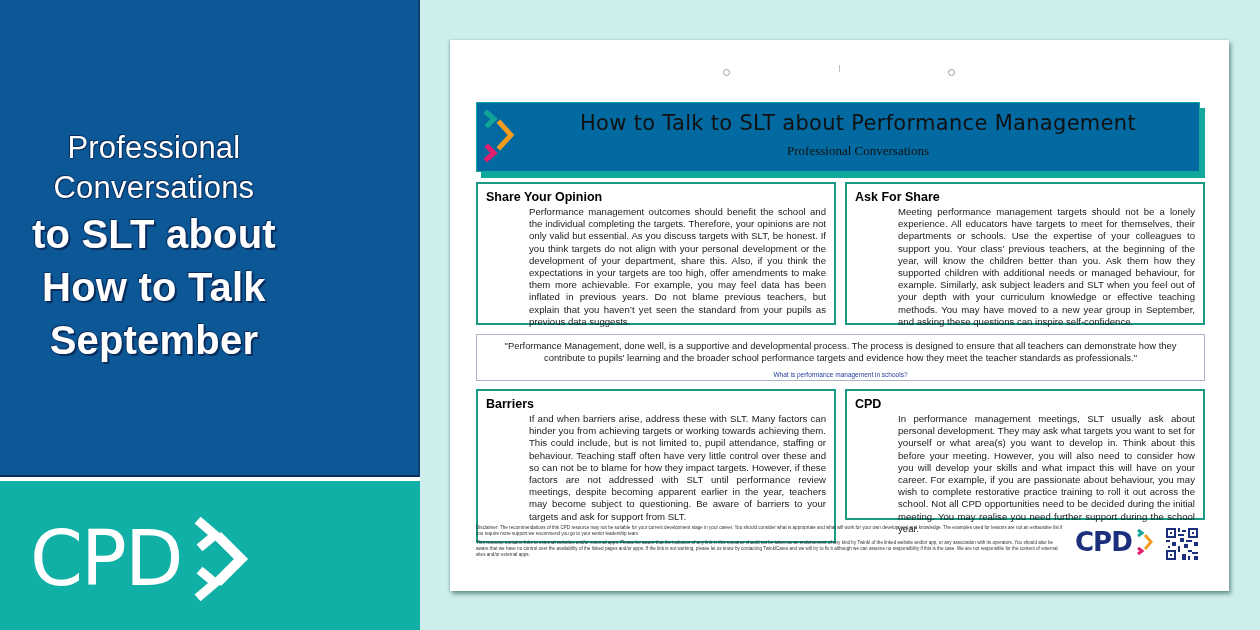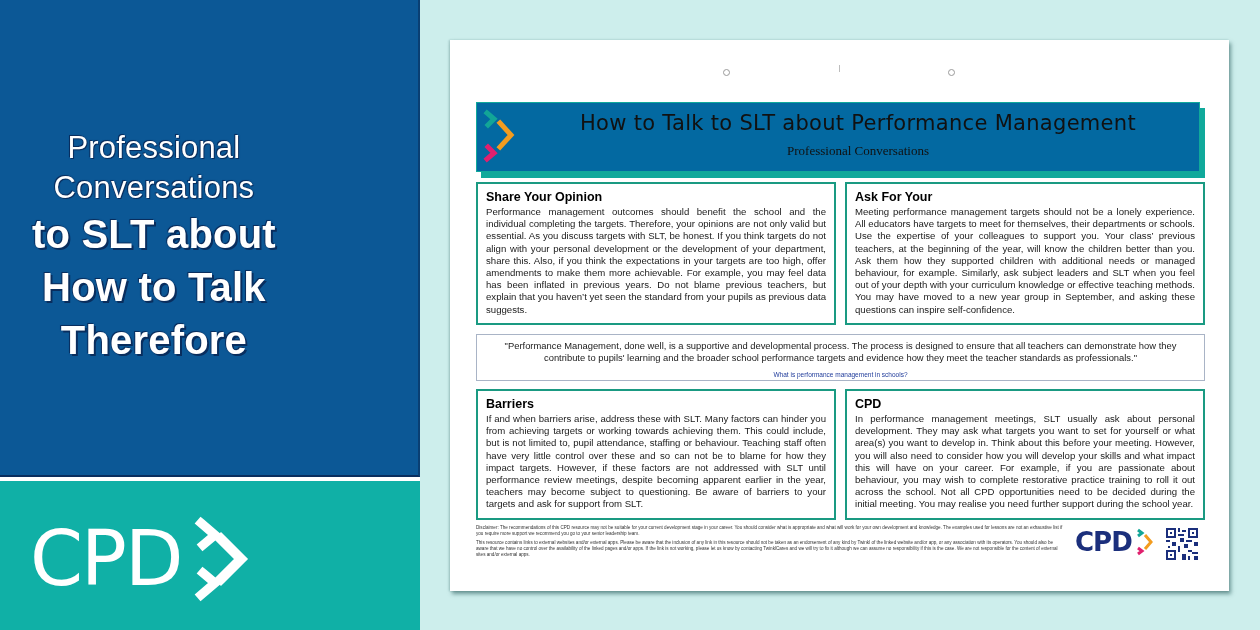--- a/index.html
+++ b/index.html
@@ -25,25 +25,25 @@
 
   .header-box { position: absolute; left: 26px; top: 62px; width: 724px; height: 70px; }
   .header-shadow { position: absolute; left: 5px; top: 6px; width: 724px; height: 70px; background: #10a99b; }
   .header-inner { position: absolute; left: 0; top: 0; width: 724px; height: 70px; background: #0369a1; border: 1px solid #10a99b; }
   .header-arrows { position: absolute; left: 6px; top: 6px; width: 36px; height: 56px; }
   .header-title { position: absolute; left: 40px; right: 0; top: 8px; text-align: center; font-family: "DejaVu Sans", sans-serif; font-size: 21px; color: #111; letter-spacing: 0.3px; }
   .header-sub { position: absolute; left: 40px; right: 0; top: 40px; text-align: center; font-family: Liberation Serif, serif; font-size: 13px; color: #111; }
 
   .section { position: absolute; border: 2px solid #1a9a82; background: #fff; padding: 6px 8px 4px 8px; }
   .section-title { font-family: "Liberation Sans", sans-serif; font-weight: 700; font-size: 12.5px; color: #000000; margin-bottom: 2px; line-height: 14px; }
-  .section-body { font-family: "Liberation Sans", sans-serif; font-size: 9.6px; line-height: 12.2px; color: #1a1a1a; text-align: justify; }
+  .section-body { font-family: "Liberation Sans", sans-serif; font-size: 9.6px; line-height: 12.2px; color: #1a1a1a; text-align: justify; margin-left: 43px; }
 
   .s1 { left: 26px; top: 142px; width: 360px; height: 143px; }
   .s2 { left: 395px; top: 142px; width: 360px; height: 143px; }
-  .s3 { left: 26px; top: 349px; width: 360px; height: 131px; }
+  .s3 { left: 26px; top: 349px; width: 360px; height: 154px; }
   .s4 { left: 395px; top: 349px; width: 360px; height: 131px; }
 
   .quote-box { position: absolute; left: 26px; top: 294px; width: 729px; height: 47px; border: 1px solid #a9b4c6; padding: 5px 10px; text-align: center; }
   .quote-text { font-family: "Liberation Sans", sans-serif; font-size: 9.4px; line-height: 11.5px; color: #1a1a1a; }
   .quote-link { font-family: "Liberation Sans", sans-serif; font-size: 6.5px; color: #1f3b9a; margin-top: 1px; display: inline-block; }
 
   .disclaimer { position: absolute; left: 26px; top: 485px; width: 590px; font-family: "Liberation Sans", sans-serif; font-size: 4.6px; line-height: 6px; color: #333; }
   .disclaimer p { margin-bottom: 3px; }
 
   .small-logo { position: absolute; left: 625px; top: 487px; display: flex; align-items: center; }
@@ -54,21 +54,21 @@
 </head>
 <body>
 
 <div class="left-panel">
   <div class="left-top">
     <div class="title-block">
       <div class="subtitle-line">Professional</div>
       <div class="subtitle-line">Conversations</div>
       <div class="main-title-line">to SLT about</div>
       <div class="main-title-line">How to Talk</div>
-      <div class="main-title-line">Therefore</div>
+      <div class="main-title-line">September</div>
     </div>
   </div>
   <div class="left-divider"></div>
   <div class="left-bottom">
   </div>
   <div class="big-logo">
     <span class="big-logo-text">CPD</span>
     <svg class="big-logo-arrows" viewBox="0 0 60 88">
       <polyline points="8,8 22,20 10,30" fill="none" stroke="#ffffff" stroke-width="9" stroke-linejoin="miter" stroke-linecap="square"></polyline>
       <polyline points="28,24 48,44 28,64" fill="none" stroke="#ffffff" stroke-width="10" stroke-linejoin="miter" stroke-linecap="square"></polyline>
@@ -93,21 +93,21 @@
       <div class="header-title">How to Talk to SLT about Performance Management</div>
       <div class="header-sub">Professional Conversations</div>
     </div>
   </div>
 
   <div class="section s1">
     <div class="section-title">Share Your Opinion</div>
     <div class="section-body">Performance management outcomes should benefit the school and the individual completing the targets. Therefore, your opinions are not only valid but essential. As you discuss targets with SLT, be honest. If you think targets do not align with your personal development or the development of your department, share this. Also, if you think the expectations in your targets are too high, offer amendments to make them more achievable. For example, you may feel data has been inflated in previous years. Do not blame previous teachers, but explain that you haven’t yet seen the standard from your pupils as previous data suggests.</div>
   </div>
   <div class="section s2">
-    <div class="section-title">Ask For Your</div>
+    <div class="section-title">Ask For Share</div>
     <div class="section-body">Meeting performance management targets should not be a lonely experience. All educators have targets to meet for themselves, their departments or schools. Use the expertise of your colleagues to support you. Your class’ previous teachers, at the beginning of the year, will know the children better than you. Ask them how they supported children with additional needs or managed behaviour, for example. Similarly, ask subject leaders and SLT when you feel out of your depth with your curriculum knowledge or effective teaching methods. You may have moved to a new year group in September, and asking these questions can inspire self-confidence.</div>
   </div>
 
   <div class="quote-box">
     <div class="quote-text">"Performance Management, done well, is a supportive and developmental process. The process is designed to ensure that all teachers can demonstrate how they contribute to pupils' learning and the broader school performance targets and evidence how they meet the teacher standards as professionals."</div>
     <span class="quote-link">What is performance management in schools?</span>
   </div>
 
   <div class="section s3">
     <div class="section-title">Barriers</div>

